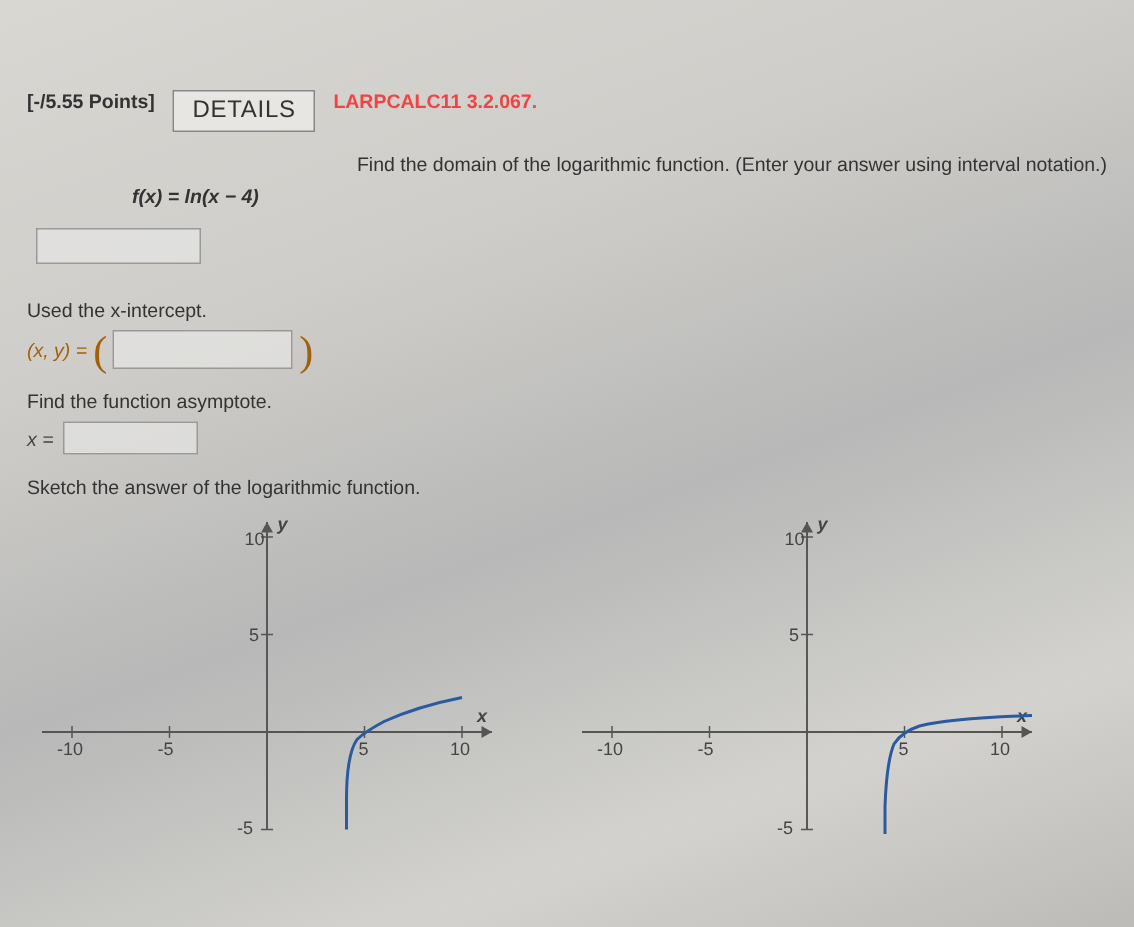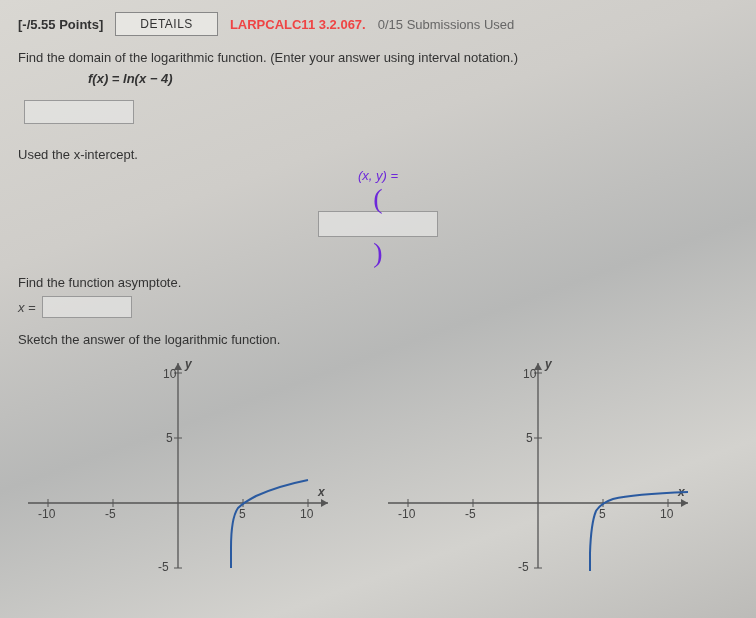--- a/index.html
+++ b/index.html
@@ -8,38 +8,38 @@
     padding: 12px 18px;
     width: 756px;
     height: 618px;
     font-family: Arial, Helvetica, sans-serif;
     font-size: 13px;
     color: #444;
     background: linear-gradient(160deg, #d9d7d2 0%, #cfcdc9 30%, #b7b8b7 55%, #d3d2ce 80%, #bcbbb8 100%);
     overflow: hidden;
     position: relative;
   }
-  .header { display: flex; align-items: center; gap: 12px; margin-bottom: 14px; flex-wrap: wrap;}
+  .header { display: flex; align-items: flex-start; gap: 12px; margin-bottom: 14px; flex-wrap: wrap; margin-top: 48px;}
   .points { font-weight: bold; color:#333;}
   .details-btn {
-    border: 1px solid #888; background: #e7e6e2; padding: 4px 24px;
-    font-size: 12px; letter-spacing: .5px; color:#333; cursor:pointer;
+    border: 1px solid #888; background: #e7e6e2; padding: 4px 12px;
+    font-size: 16px; letter-spacing: .5px; color:#333; cursor:pointer;
   }
   .ref { font-weight: bold; color:#ef4444;}
   .subs { color:#666;}
-  .prompt { margin: 8px 0 6px 0; color:#333;}
+  .prompt { margin: 8px 0 6px 0; color:#333;text-align:right;}
   .formula { margin-left: 70px; font-style: italic; color:#333; margin-bottom:10px;font-weight:bold;}
   .answer-box {
     display:inline-block; width:110px; height:24px;
     background: rgba(230,230,228,.7); border:1px solid #999;
     margin: 4px 0 14px 6px;
   }
   .answer-box.sm { width:90px; height:22px;}
   .sub { margin: 6px 0; color:#333;}
-  .xy-line { display:flex; align-items:center; gap:4px; margin:6px 0 14px 0; font-style:italic; color:#6d28d9;flex-direction:column;}
+  .xy-line { display:flex; align-items:center; gap:4px; margin:6px 0 14px 0; font-style:italic; color:#a16207;}
   .paren { font-size: 28px; font-family: 'Times New Roman', serif; font-style:normal; line-height:20px; position:relative; top:2px;}
   .xeq { display:flex; align-items:center; gap:6px; font-style:italic; margin:4px 0 14px 0;}
   .graphs { display:flex; gap:40px; margin-top:6px;}
   .graph {
     position:relative; width:320px; height:220px;
   }
   .graph svg { position:absolute; inset:0; }
   .axis { stroke:#555; stroke-width:1.3; }
   .tick { stroke:#555; stroke-width:1;}
   .curve { stroke:#2a5aa0; stroke-width:2; fill:none;}
@@ -48,21 +48,20 @@
 </style>
 </head>
 <body>
 
 
 
 <div class="header">
   <span class="points">[-/5.55 Points]</span>
   <button class="details-btn">DETAILS</button>
   <span class="ref">LARPCALC11 3.2.067.</span>
-  <span class="subs">0/15 Submissions Used</span>
 </div>
 
 <div class="prompt">Find the domain of the logarithmic function. (Enter your answer using interval notation.)</div>
 <div class="formula">f(x) = ln(x − 4)</div>
 <span class="answer-box"></span>
 
 <div class="sub">Used the x-intercept.</div>
 <div class="xy-line">
   <span>(x, y) =</span>
   <span class="paren">(</span>

